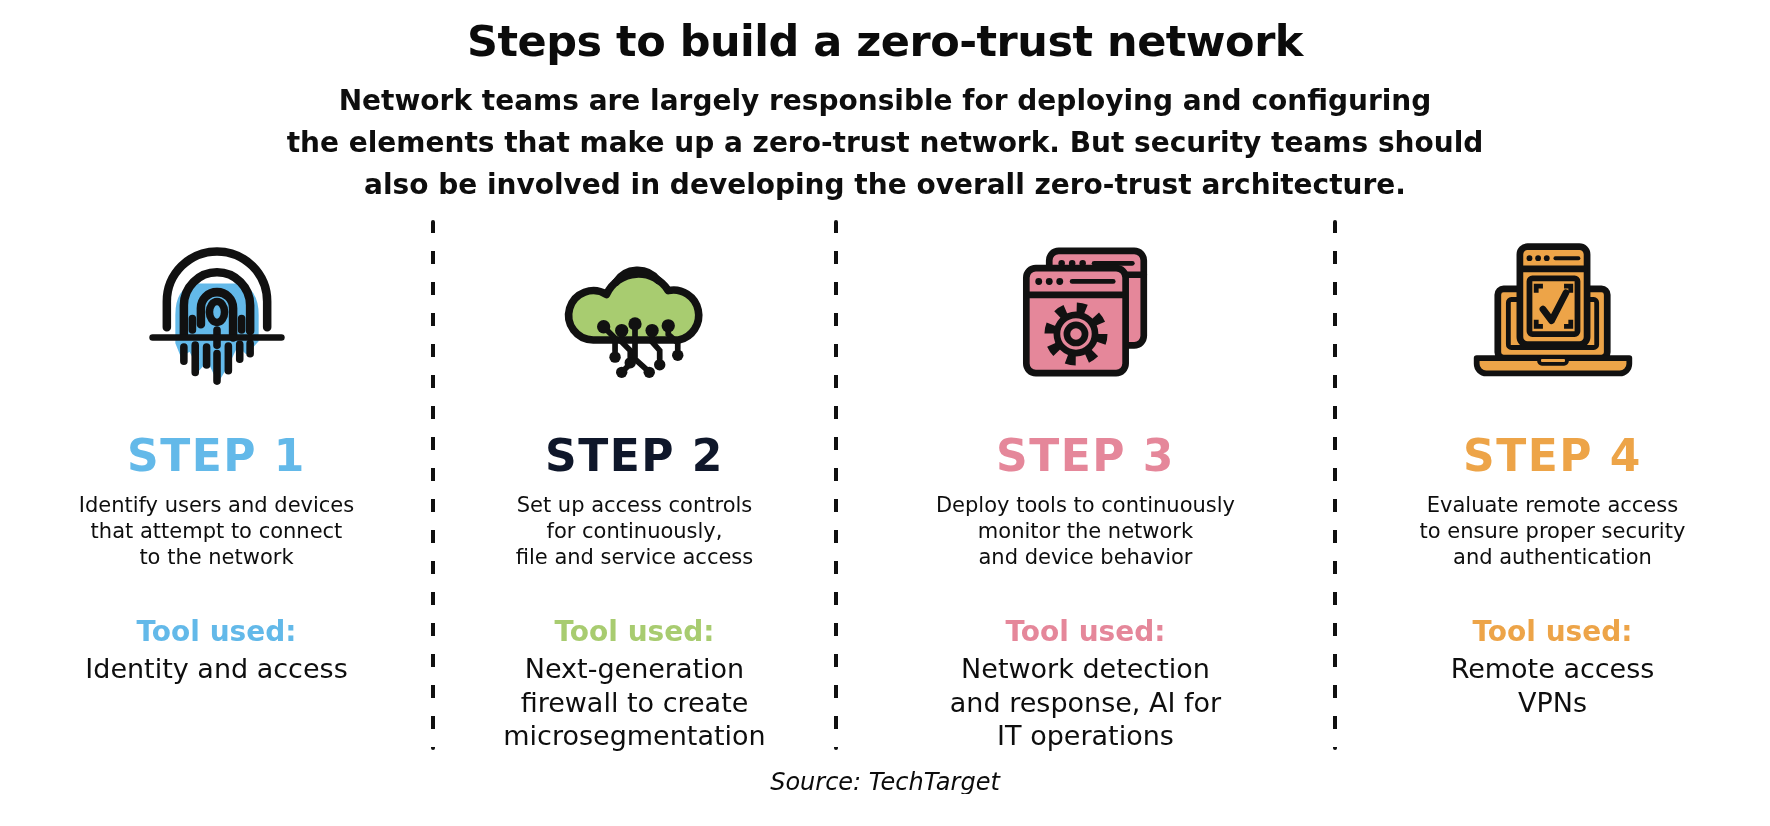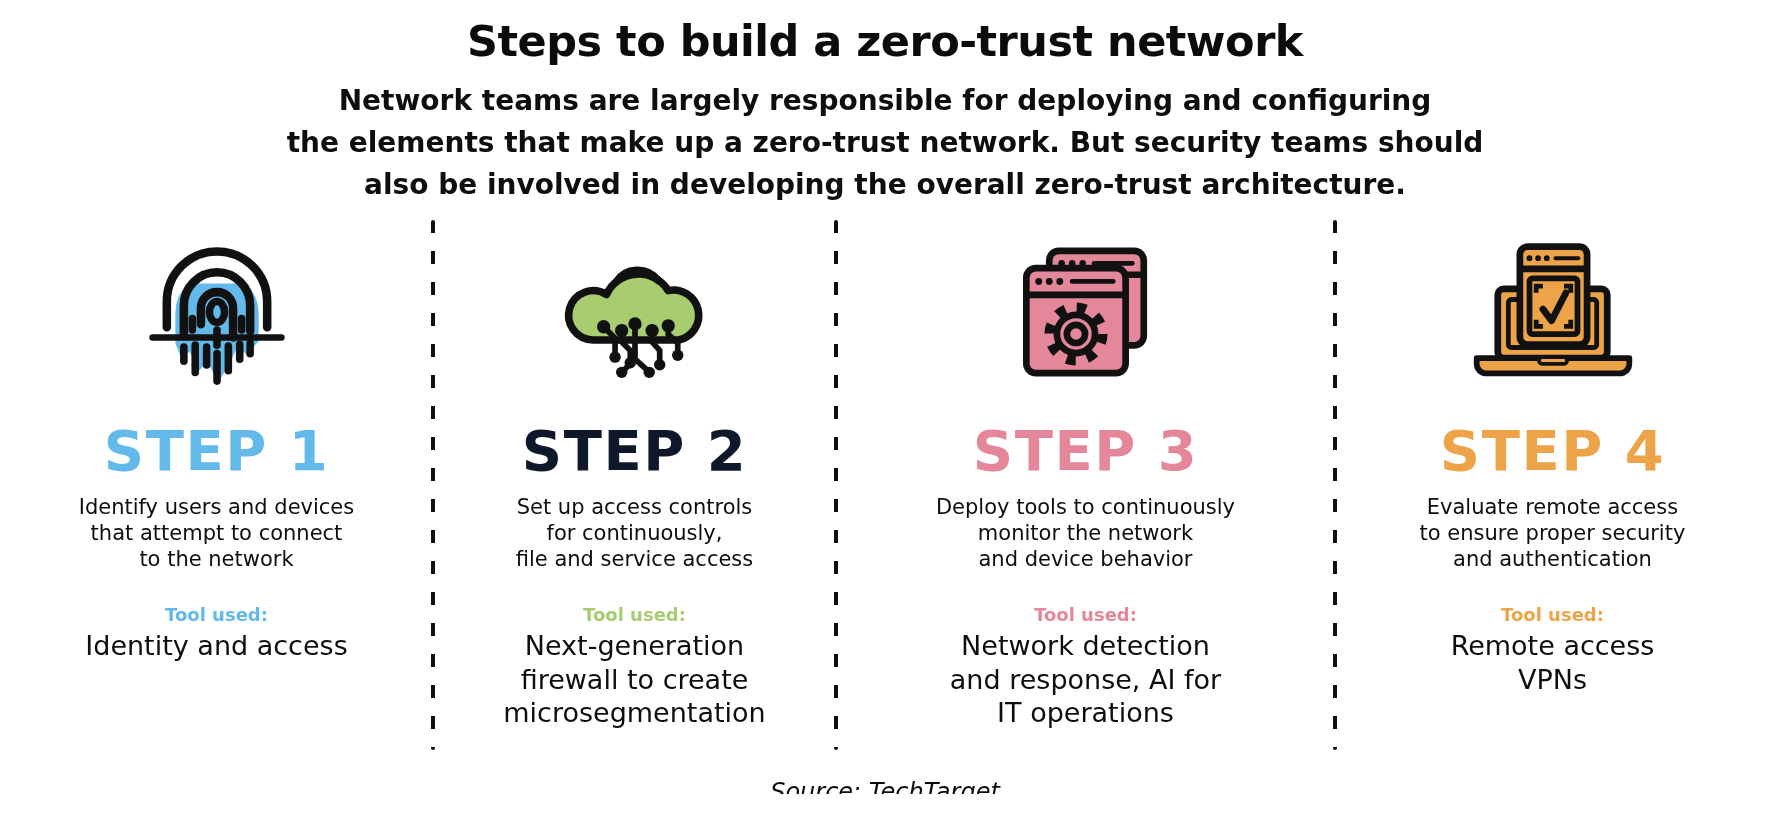--- a/index.html
+++ b/index.html
@@ -28,27 +28,27 @@
     position:absolute; top:6px; width:4px; height:530px;
     background:repeating-linear-gradient(to bottom, #101010 0px, #101010 13px, transparent 13px, transparent 31px);
     border-radius:2px;
   }
   .divider.d1 { left:431px; }
   .divider.d2 { left:834px; }
   .divider.d3 { left:1333px; }
 
   .step { display:flex; flex-direction:column; align-items:center; text-align:center; }
   .icon-wrap { height:196px; display:flex; align-items:center; justify-content:center; }
-  .step-label { margin-top:8px; font-size:56px; font-weight:bold; letter-spacing:1.5px; }
+  .step-label { margin-top:20px; font-size:44px; font-weight:bold; letter-spacing:1.5px; }
   .desc { margin-top:12px; font-size:21px; line-height:1.23; color:#0e0e0e; }
   .desc div, .tool div { white-space:nowrap; }
-  .tool-label { margin-top:32px; font-size:18px; font-weight:bold; }
+  .tool-label { margin-top:45px; font-size:28px; font-weight:bold; }
   .tool { margin-top:4px; font-size:27px; line-height:1.23; color:#0e0e0e; }
 
-  .footer { margin-top:16px; text-align:center; font-size:24px; font-style:italic; color:#0b0b0b; }
+  .footer { margin-top:6px; text-align:center; font-size:24px; font-style:italic; color:#0b0b0b; }
   .footer .src-link { border-bottom:2px solid #0b0b0b; cursor:pointer; }
   svg { display:block; }
 </style>
 </head>
 <body>
 
 <div class="canvas">
 
   <div class="header">
     <div class="title">Steps to build a zero-trust network</div>

